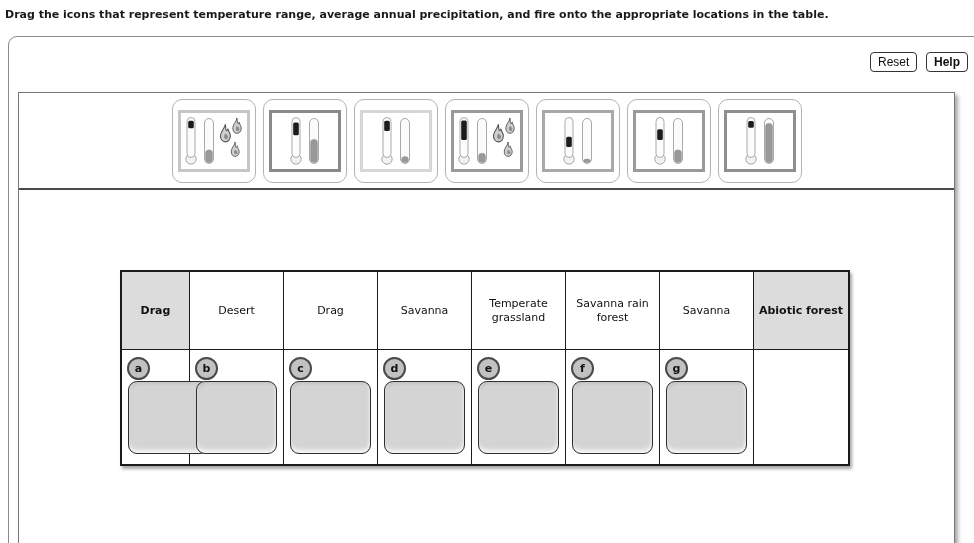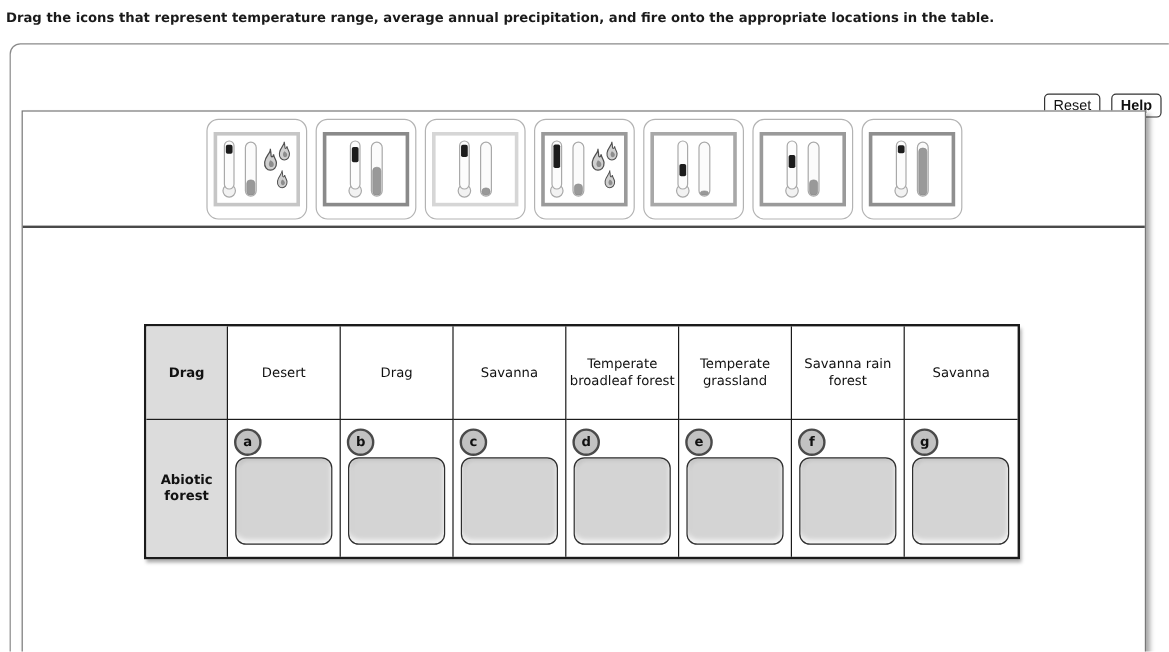--- a/index.html
+++ b/index.html
@@ -19,21 +19,21 @@
     position:absolute;left:5px;top:8px;font-size:11px;font-weight:bold;color:#1a1a1a;
     letter-spacing:0;white-space:nowrap;
   }
   .outer-panel{
     position:absolute;left:8px;top:36px;width:1010px;height:560px;
     border:1px solid var(--panel-border);border-radius:9px;background:#ffffff;
   }
   .btn{
     position:absolute;top:52px;background:#ffffff;border:1px solid #333333;
     border-radius:4px;padding:2px 7px;font-size:12px;
-    font-family:"Liberation Sans",sans-serif;color:#111111;cursor:pointer;margin-top:26px;
+    font-family:"Liberation Sans",sans-serif;color:#111111;cursor:pointer;
   }
   .btn-reset{left:870px;}
   .btn-help{left:926px;font-weight:bold;}
   .inner-panel{
     position:absolute;left:18px;top:92px;width:935px;height:470px;
     border:1px solid #777777;background:#ffffff;
     box-shadow:3px 3px 4px rgba(0,0,0,0.35);
   }
   .tray{
     height:97px;border-bottom:2px solid var(--divider);
@@ -212,21 +212,20 @@
         </div>
       </div>
     </div>
 </div>
 
 <div class="biome-table">
     <div class="cell shade">Drag</div>
     <div class="cell">Desert</div>
     <div class="cell">Drag</div>
     <div class="cell">Savanna</div>
-    <div class="cell">Temperate broadleaf forest</div>
     <div class="cell">Temperate grassland</div>
     <div class="cell">Savanna rain forest</div>
     <div class="cell">Savanna</div>
     <div class="cell shade">Abiotic forest</div>
     <div class="cell dropcell">
       <div class="badge">a</div>
       <div class="zone"></div>
     </div>
     <div class="cell dropcell">
       <div class="badge">b</div>

